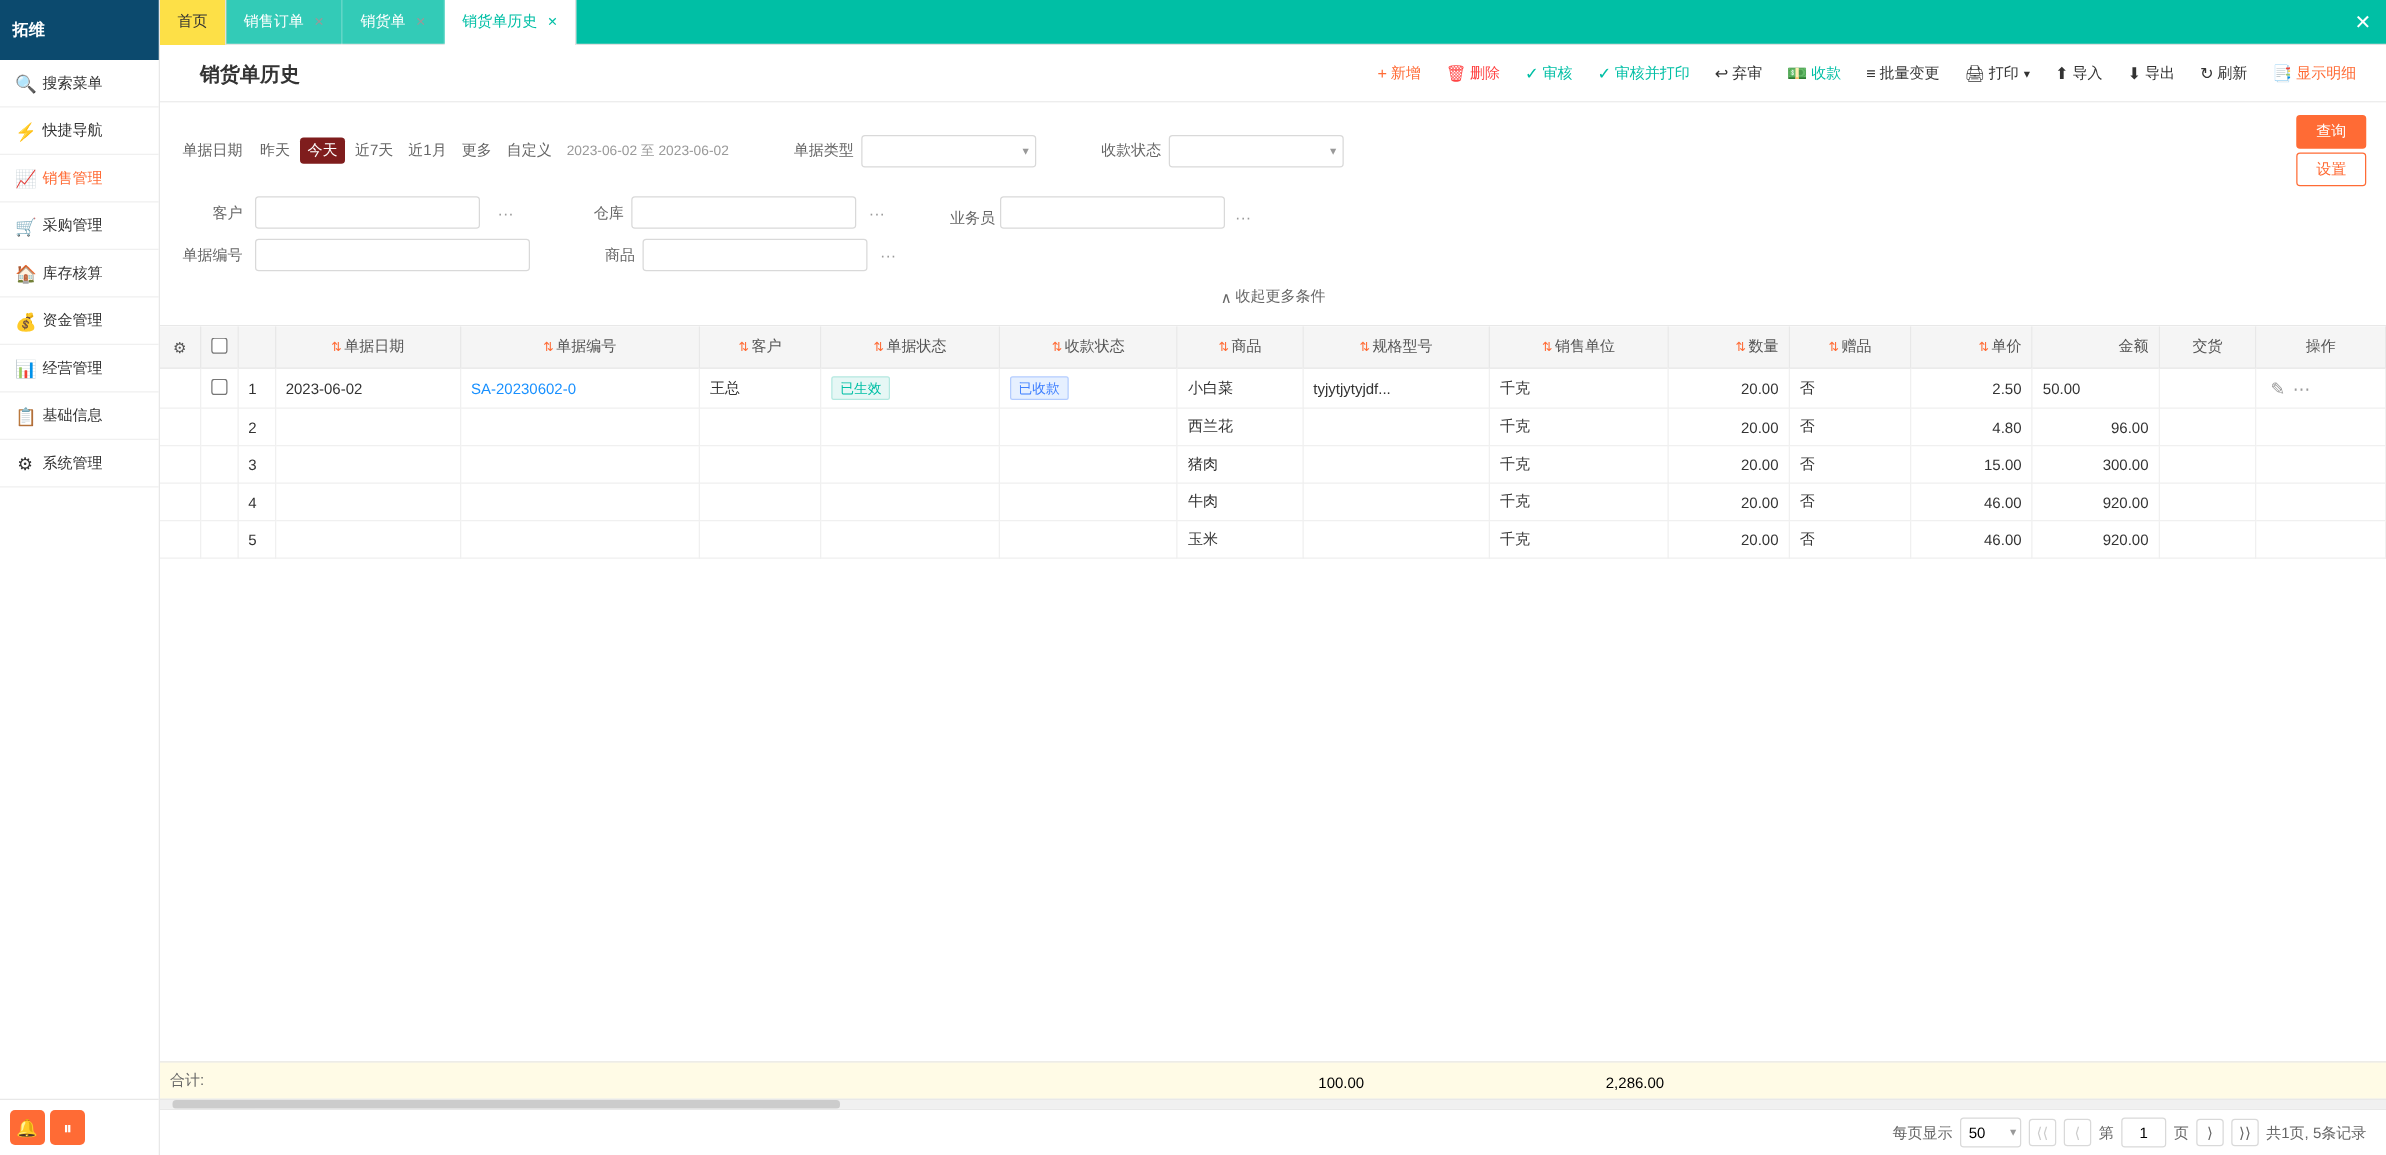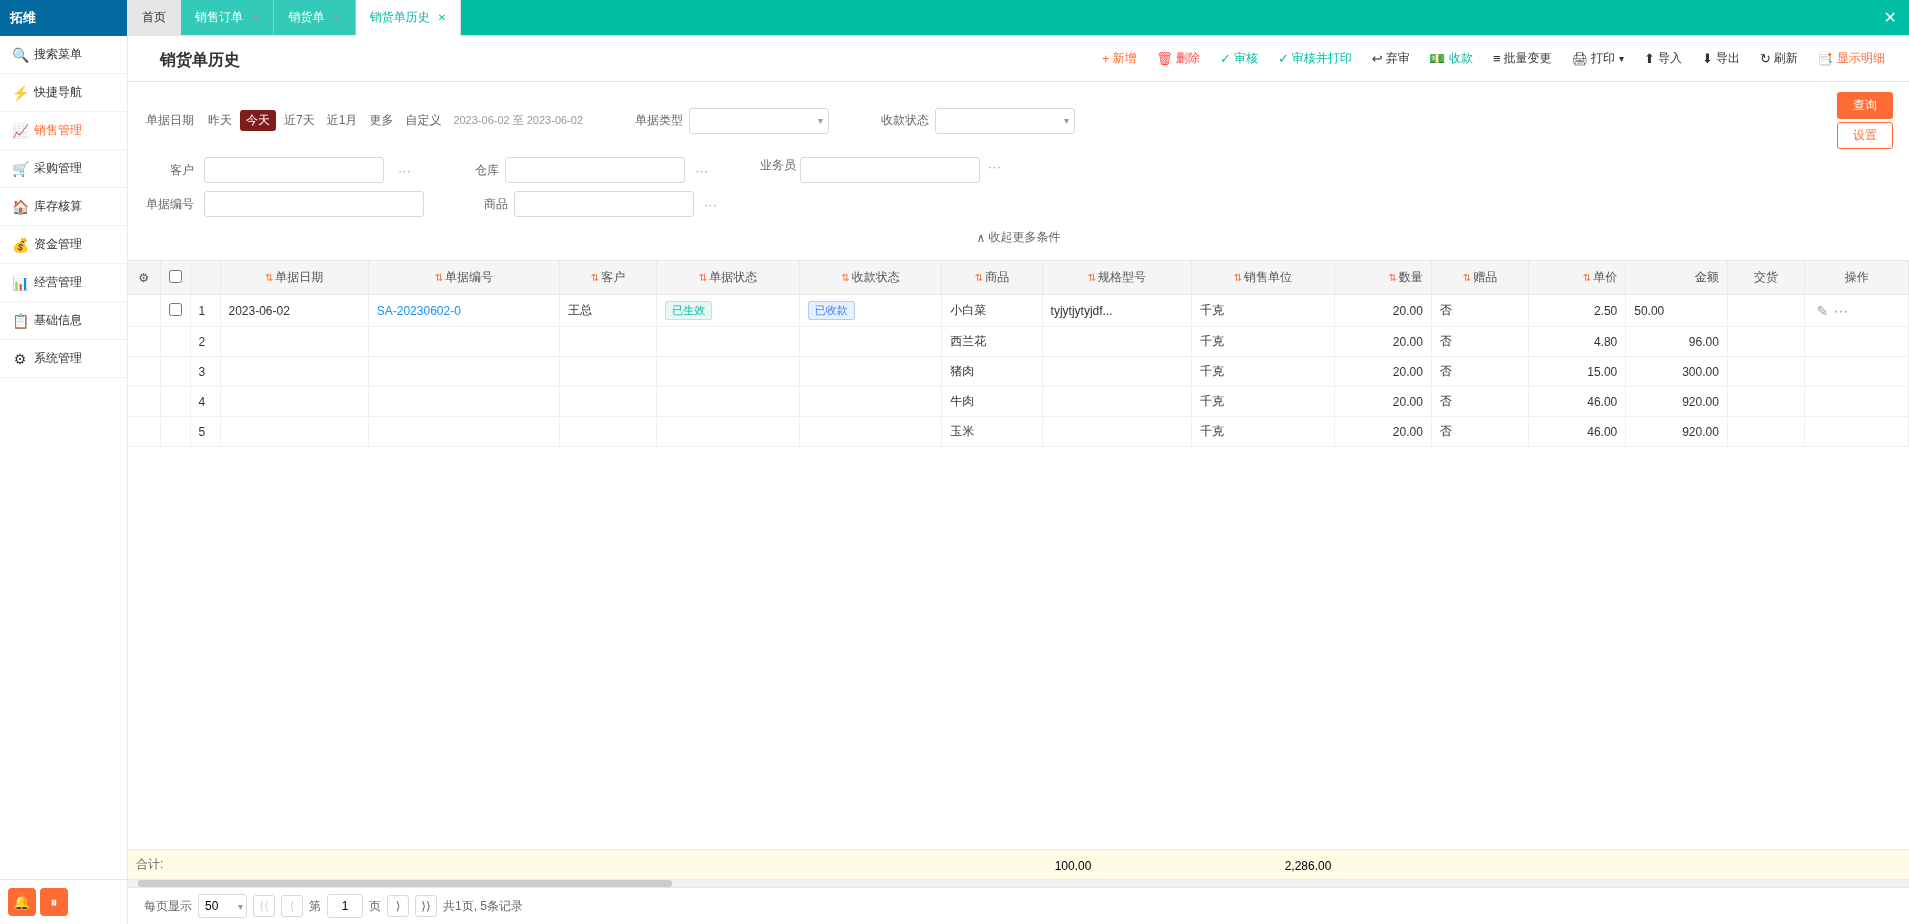--- a/index.html
+++ b/index.html
@@ -8,26 +8,26 @@
     
     .sidebar {
       width: 128px;
       background: #fff;
       border-right: 1px solid #e8e8e8;
       display: flex;
       flex-direction: column;
       flex-shrink: 0;
     }
     .sidebar-logo {
-      background: #0369a1;
+      background: #0c4a6e;
       color: #fff;
       padding: 8px 10px;
       font-size: 13px;
       font-weight: bold;
-      height: 36px;
+      height: 48px;
       display: flex;
       align-items: center;
     }
     .sidebar-item {
       display: flex;
       align-items: center;
       padding: 10px 12px;
       cursor: pointer;
       color: #333;
       border-bottom: 1px solid #f0f0f0;
@@ -295,20 +295,21 @@
     .footer-label { color: #666; font-size: 12px; padding-right: 8px; }
     .footer-cells {
       display: flex;
       flex: 1;
     }
 
     
     .pagination-bar {
       display: flex;
       align-items: center;
+      justify-content: flex-end;
       padding: 6px 16px;
       gap: 6px;
       background: #fff;
       border-top: 1px solid #e8e8e8;
       flex-shrink: 0;
     }
     .pagination-text { color: #666; font-size: 12px; }
     .pagination-select {
       border: 1px solid #d9d9d9;
       border-radius: 3px;
@@ -402,21 +403,21 @@
   </div>
   <div class="sidebar-bottom">
     <div class="sidebar-bottom-btn">🔔</div>
     <div class="sidebar-bottom-btn">⏸</div>
   </div>
 </div>
 
 <div class="main">
 
   <div class="tabs-bar" style="background:#00bfa5;">
-    <div class="tab home" style="background:#e5e5e5; color:#333; border-right:1px solid #e0e0e0;">
+    <div class="tab home" style="background:#fde047; color:#333; border-right:1px solid #e0e0e0;">
       <span>首页</span>
     </div>
     <div class="tab" style="background:rgba(255,255,255,0.2); color:#fff; border-right:1px solid rgba(255,255,255,0.3);">
       <span>销售订单</span>
       <span class="tab-close">✕</span>
     </div>
     <div class="tab" style="background:rgba(255,255,255,0.2); color:#fff; border-right:1px solid rgba(255,255,255,0.3);">
       <span>销货单</span>
       <span class="tab-close">✕</span>
     </div>
@@ -520,21 +521,21 @@
 
     <div class="filter-row">
       <span class="filter-label">客户</span>
       <input class="filter-input" style="width: 180px;">
       <span class="ellipsis-btn">···</span>
       <div style="margin-left:24px; display:flex; align-items:center; gap:6px;">
         <span class="filter-label">仓库</span>
         <input class="filter-input" style="width: 180px;">
         <span class="ellipsis-btn">···</span>
       </div>
-      <div style="margin-left:24px; display:flex; align-items:flex-start; gap:4px;">
+      <div style="margin-left:24px; display:flex; align-items:flex-end; gap:4px;">
         <span class="filter-label">业务员</span>
         <input class="filter-input" style="width: 180px;">
         <span class="ellipsis-btn">···</span>
       </div>
     </div>
 
     <div class="filter-row">
       <span class="filter-label">单据编号</span>
       <input class="filter-input" style="width: 220px;">
       <div style="margin-left:24px; display:flex; align-items:center; gap:6px;">

